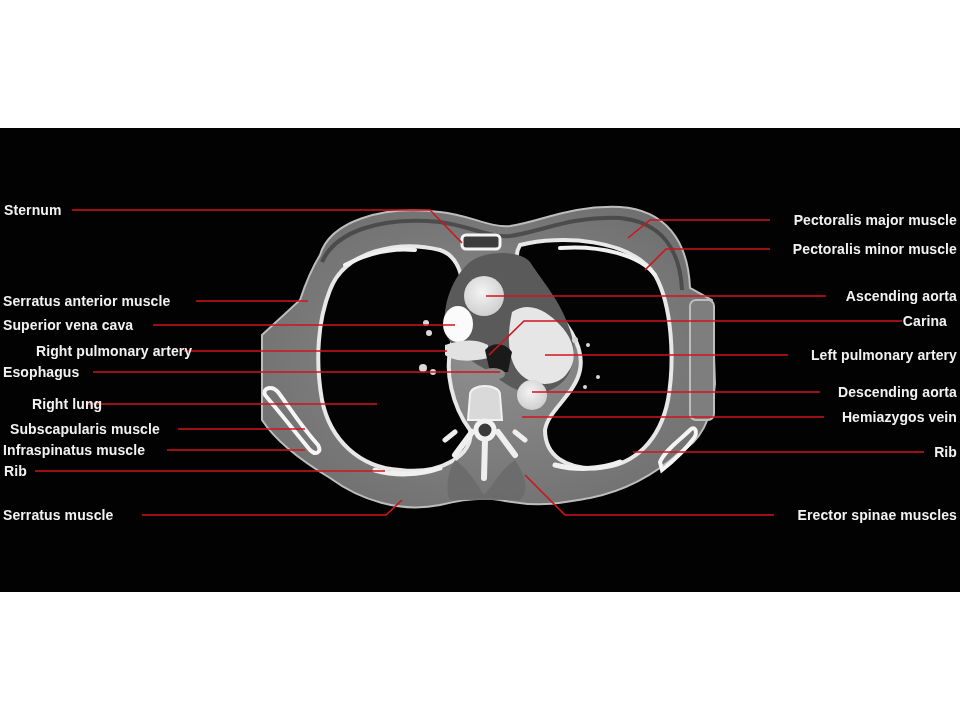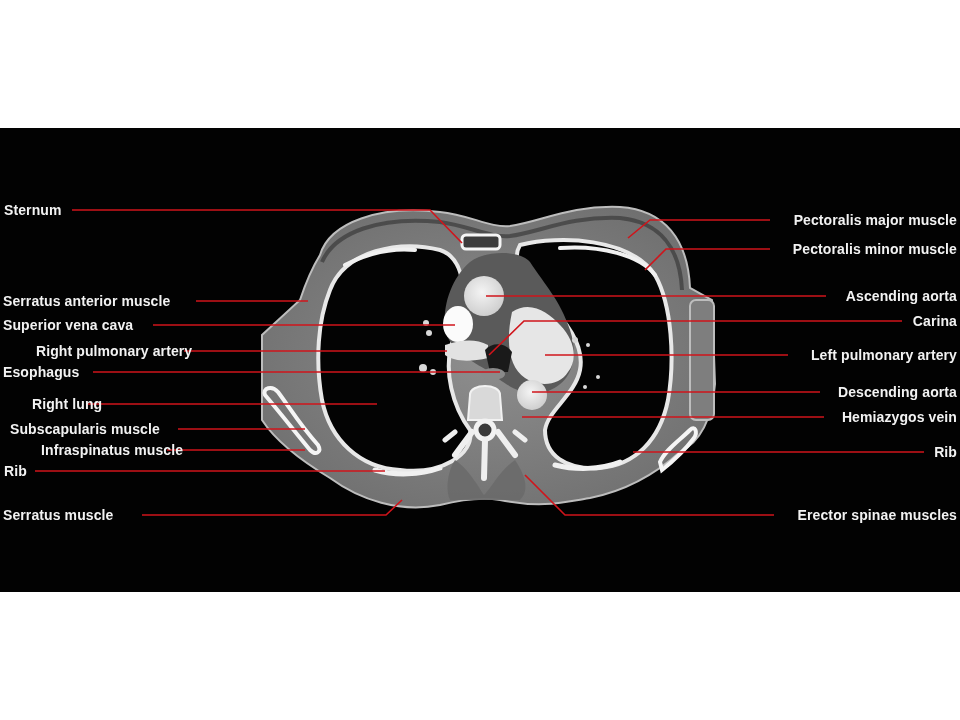--- a/index.html
+++ b/index.html
@@ -145,25 +145,25 @@
   </g>
 </svg>
 
 <div class="label left" style="left:4px; top:202px;">Sternum</div>
 <div class="label left" style="left:3px; top:293px;">Serratus anterior muscle</div>
 <div class="label left" style="left:3px; top:317px;">Superior vena cava</div>
 <div class="label left" style="left:4px; top:343px;padding-left:32px;">Right pulmonary artery</div>
 <div class="label left" style="left:3px; top:364px;">Esophagus</div>
 <div class="label left" style="left:4px; top:396px;margin-left:28px;">Right lung</div>
 <div class="label left" style="left:10px; top:421px;">Subscapularis muscle</div>
-<div class="label left" style="left:3px; top:442px;margin-left:38px;">Infraspinatus muscle</div>
+<div class="label left" style="left:3px; top:442px;">Infraspinatus muscle</div>
 <div class="label left" style="left:4px; top:463px;">Rib</div>
 <div class="label left" style="left:3px; top:507px;">Serratus muscle</div>
 
 <div class="label right" style="right:3px; top:212px;">Pectoralis major muscle</div>
 <div class="label right" style="right:3px; top:241px;">Pectoralis minor muscle</div>
 <div class="label right" style="right:3px; top:288px;">Ascending aorta</div>
-<div class="label right" style="right:3px; top:313px;margin-left:24px;">Carina</div>
+<div class="label right" style="right:13px; top:313px;margin-left:24px;">Carina</div>
 <div class="label right" style="right:3px; top:347px;">Left pulmonary artery</div>
 <div class="label right" style="right:3px; top:384px;">Descending aorta</div>
 <div class="label right" style="right:3px; top:409px;">Hemiazygos vein</div>
 <div class="label right" style="right:3px; top:444px;">Rib</div>
 <div class="label right" style="right:3px; top:507px;">Erector spinae muscles</div>
 
 </body></html>

